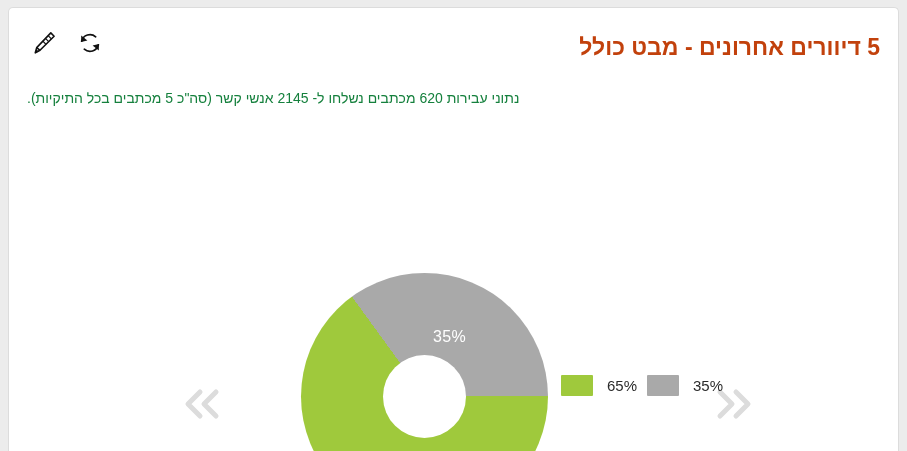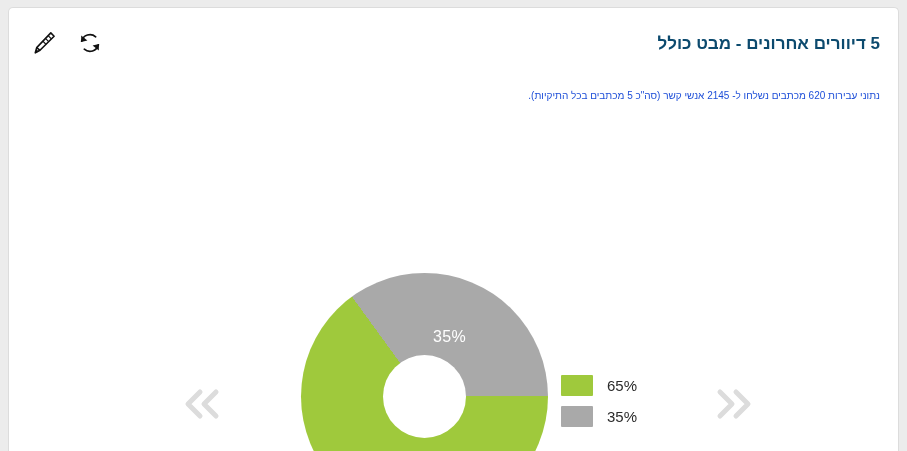--- a/index.html
+++ b/index.html
@@ -32,23 +32,23 @@
   
   .card-header {
     position: relative;
     height: 62px;
   }
 
   .header-title {
     position: absolute;
     right: 18px;
     top: 26px;
-    font-size: 17px;
+    font-size: 23px;
     font-weight: bold;
-    color: #0c4a6e;
+    color: #c2410c;
     white-space: nowrap;
     direction: rtl;
     unicode-bidi: plaintext;
     margin-left: 12px;
   }
 
   .header-tools {
     position: absolute;
     left: 20px;
     top: 20px;
@@ -66,23 +66,23 @@
     cursor: pointer;
   }
   .tool-icon svg { display: block; }
 
   
   .subtitle {
     position: absolute;
     right: 18px;
     top: 82px;
     left: 18px;
-    text-align: right;
-    font-size: 10px;
-    color: #1d4ed8;
+    text-align: left;
+    font-size: 14px;
+    color: #15803d;
     direction: rtl;
     unicode-bidi: plaintext;
     white-space: nowrap;
   }
 
   
   .chart-region {
     position: absolute;
     left: 0;
     top: 120px;
@@ -141,21 +141,20 @@
     white-space: nowrap;
   }
   .slice-label-1 { left: 132px; top: 55px;  }
 
   
   .legend {
     position: absolute;
     left: 552px;
     top: 247px;
     display: flex;
-    flex-direction: column;
     gap: 10px;
     direction: ltr;
     align-items: flex-end;
   }
   .legend-row {
     display: flex;
     align-items: center;
     gap: 14px;
   }
   .legend-swatch {

